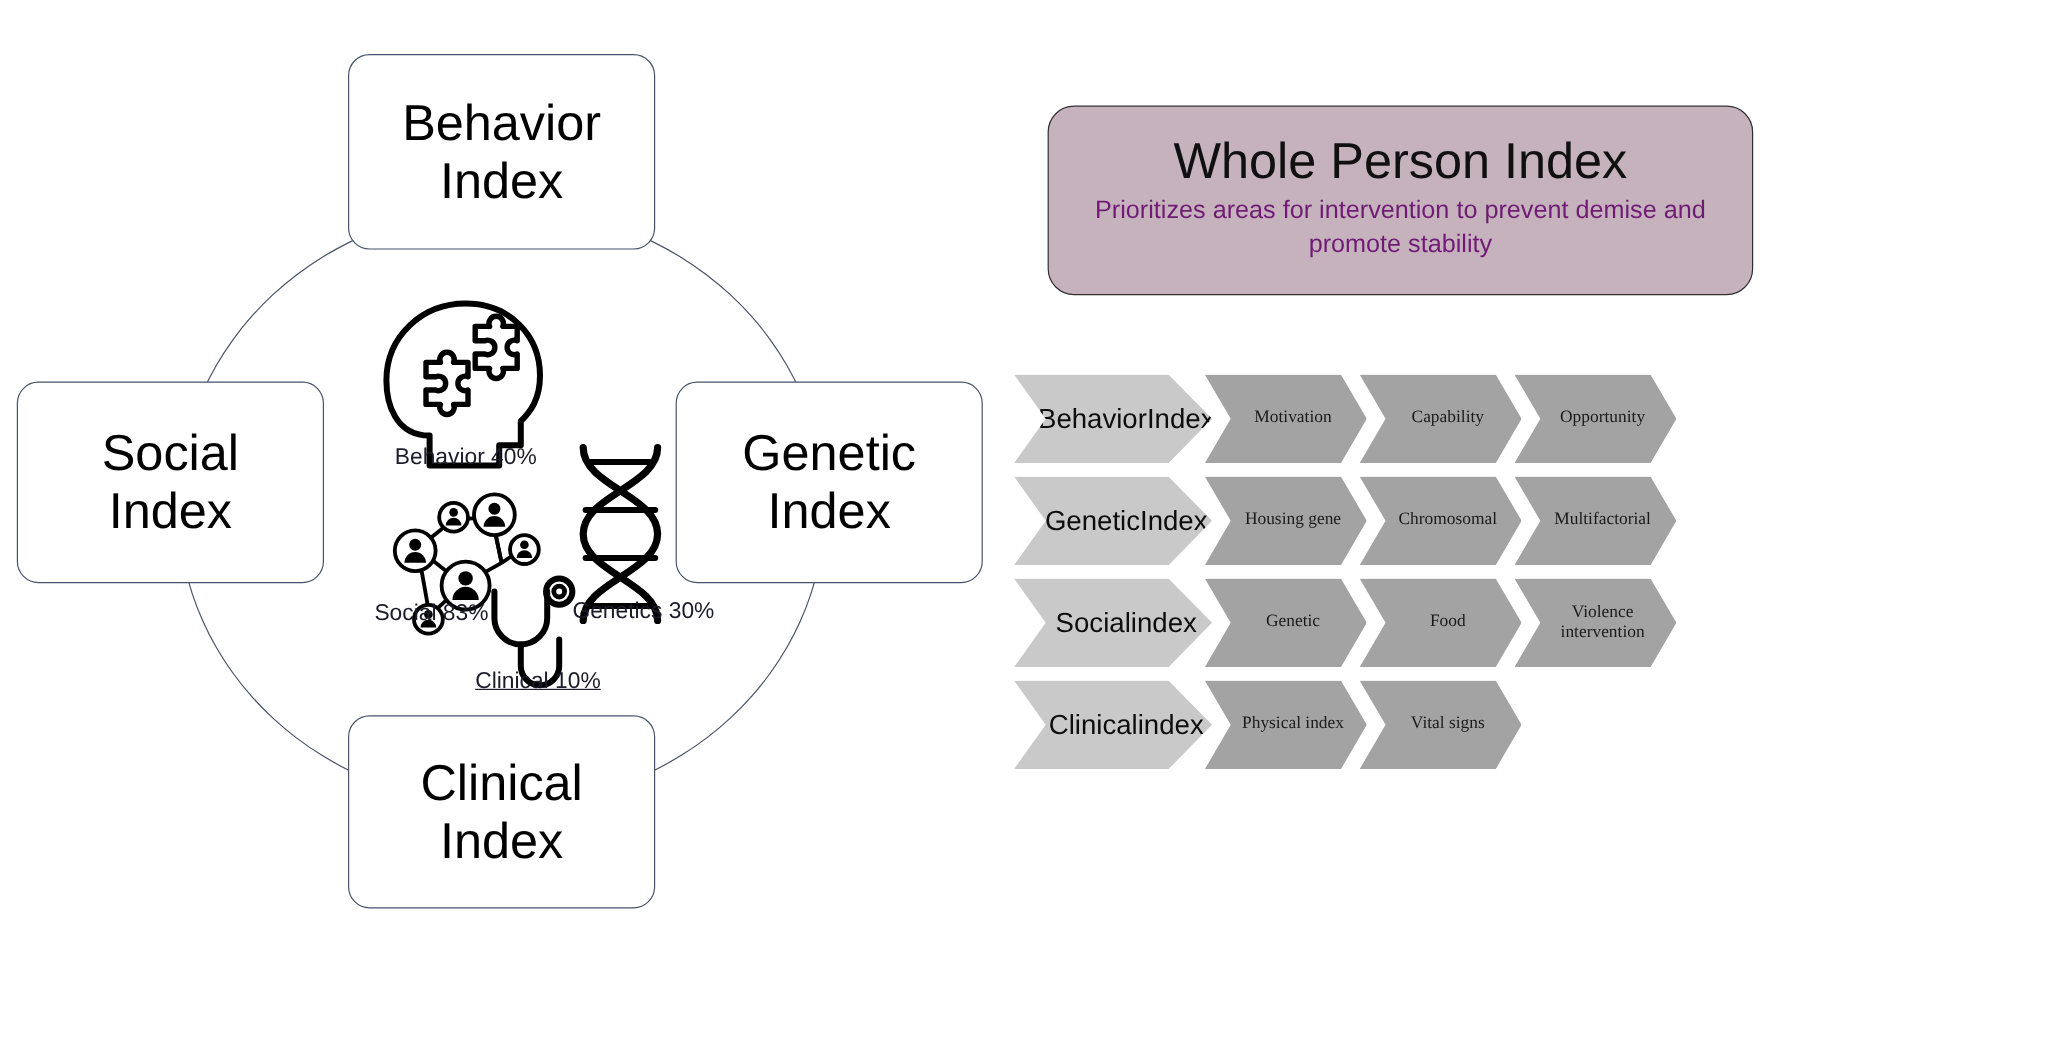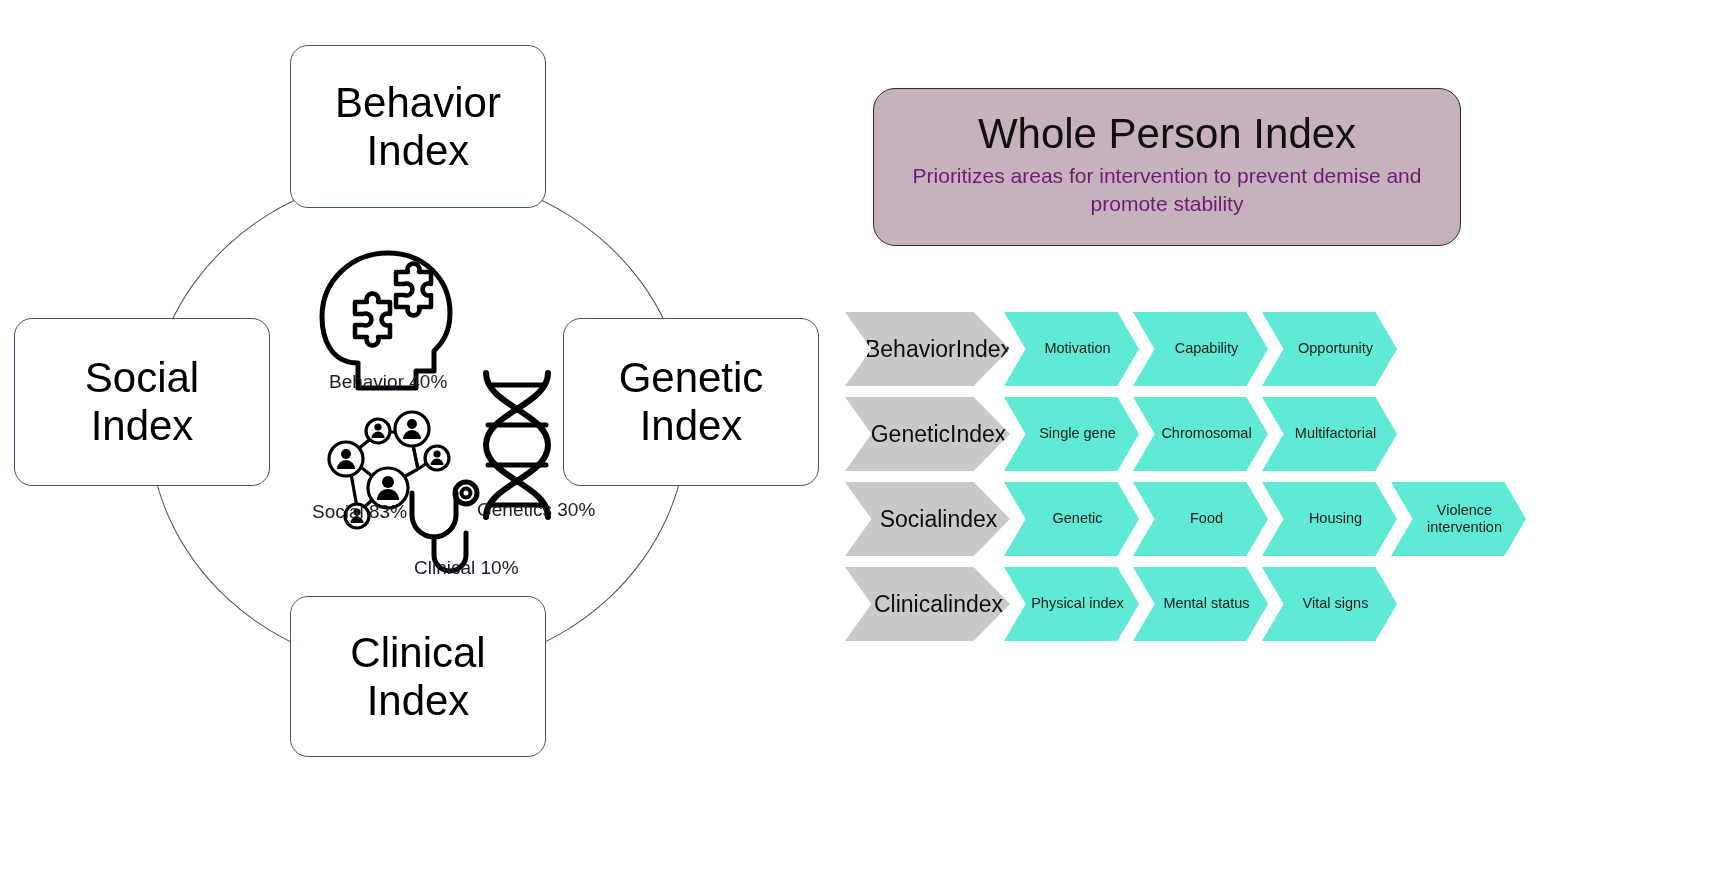--- a/index.html
+++ b/index.html
@@ -65,21 +65,21 @@
   .pct-label {
     position: absolute;
     font-size: 19px;
     color: #1c1c2b;
     white-space: nowrap;
     z-index: 4;
   }
   #pct-behavior { left: 329px; top: 371px; }
   #pct-social   { left: 312px; top: 501px; }
   #pct-genetics { left: 477px; top: 499px; }
-  #pct-clinical { left: 414px; top: 557px; }
+  #pct-clinical { left: 396px; top: 557px; text-decoration: underline; }
 
   
   #wpi-banner {
     position: absolute;
     left: 873px;
     top: 88px;
     width: 588px;
     height: 158px;
     background: #c5b2bd;
     border: 1.8px solid #2f2f2f;
@@ -139,27 +139,28 @@
     -webkit-clip-path: polygon(0 0, 78% 0, 100% 50%, 78% 100%, 0 100%, 16% 50%);
     clip-path: polygon(0 0, 78% 0, 100% 50%, 78% 100%, 0 100%, 16% 50%);
     font-size: 23px;
     line-height: 1.13;
     color: #0d0d0d;
     padding-left: 22px;
   }
   .chev-item {
     width: 135px;
     margin-left: -6px;
-    background: #5eead4;
+    background: #a3a3a3;
     -webkit-clip-path: polygon(0 0, 84% 0, 100% 50%, 84% 100%, 0 100%, 16% 50%);
     clip-path: polygon(0 0, 84% 0, 100% 50%, 84% 100%, 0 100%, 16% 50%);
     font-size: 14.5px;
     line-height: 1.2;
     color: #1a1a1a;
     padding-left: 12px;
+    font-family: Liberation Serif, serif;
   }
 </style>
 </head>
 <body>
 
 <div id="circle-diagram">
 
   <div class="ring"></div>
 
   <div class="index-box" id="box-behavior">
@@ -262,40 +263,38 @@
     <div class="chev chev-item">Capability</div>
     <div class="chev chev-item">Opportunity</div>
   </div>
 
   <div class="chev-row" id="chev-row-1">
     <div class="chev chev-label">
         <span>Genetic</span>
         <br>
         <span>Index</span>
       </div>
-    <div class="chev chev-item">Single gene</div>
+    <div class="chev chev-item">Housing gene</div>
     <div class="chev chev-item">Chromosomal</div>
     <div class="chev chev-item">Multifactorial</div>
   </div>
 
   <div class="chev-row" id="chev-row-2">
     <div class="chev chev-label">
         <span>Social</span>
         <br>
         <span>index</span>
       </div>
     <div class="chev chev-item">Genetic</div>
     <div class="chev chev-item">Food</div>
-    <div class="chev chev-item">Housing</div>
     <div class="chev chev-item">Violence intervention</div>
   </div>
 
   <div class="chev-row" id="chev-row-3">
     <div class="chev chev-label">
         <span>Clinical</span>
         <br>
         <span>index</span>
       </div>
     <div class="chev chev-item">Physical index</div>
-    <div class="chev chev-item">Mental status</div>
     <div class="chev chev-item">Vital signs</div>
   </div>
 </div>
 
 </body></html>

